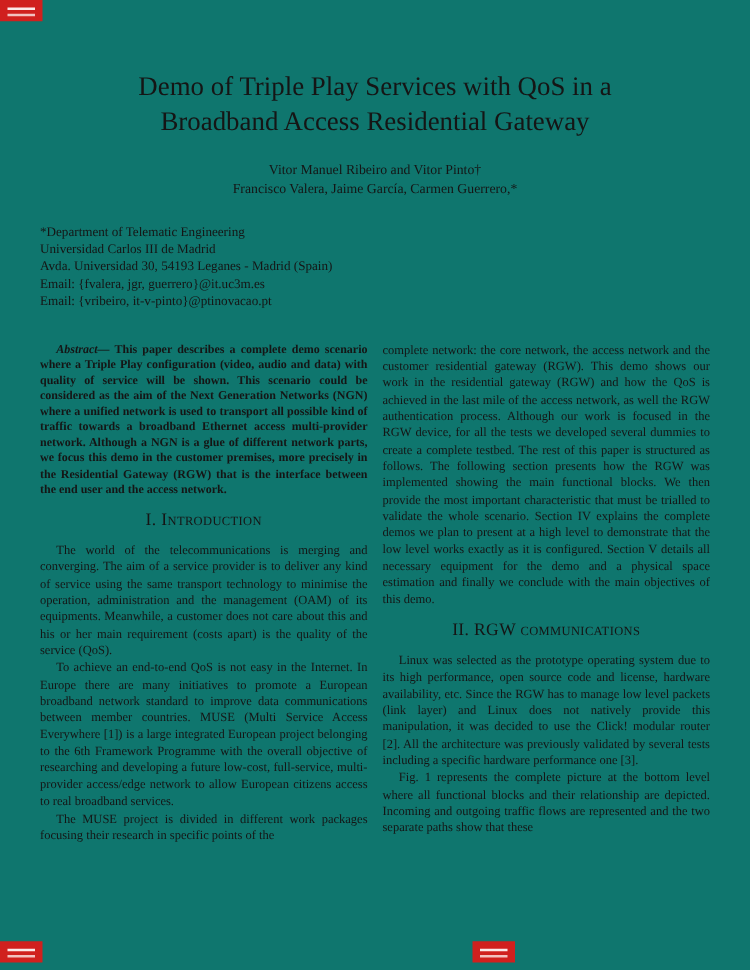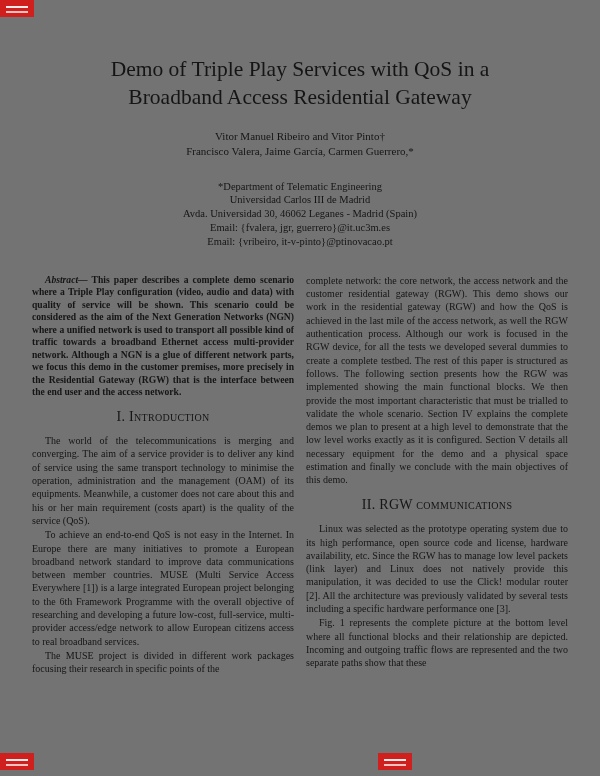--- a/index.html
+++ b/index.html
@@ -1,27 +1,27 @@
 <!DOCTYPE html>
 <html><head>
 <meta charset="utf-8">
 <style>
   html,body{margin:0;padding:0;background:#e9e9e9;}
   .page{
     width:600px;height:776px;position:relative;margin:0 auto;
-    background:#737373;color:#151515;
+    background:#0f766e;color:#151515;
     font-family:"Liberation Serif", serif;
     box-sizing:border-box;padding:46px 32px 0;overflow:hidden;
   }
   .title{
     font-size:21.5px;line-height:1.3;text-align:center;
     font-weight:400;margin:10px 0 0;
   }
   .authors{text-align:center;margin-top:17px;font-size:11px;line-height:1.35;}
-  .affiliation{text-align:center;margin-top:21px;font-size:10.5px;line-height:1.32;}
+  .affiliation{margin-top:21px;font-size:10.5px;line-height:1.32;}
   .columns{
     display:flex;gap:12px;margin-top:25px;
     font-size:10px;line-height:1.33;text-align:justify;
   }
   .col{flex:1;min-width:0;}
   p{margin:0;}
   p.indent{text-indent:13px;}
   p.gap{margin-top:1px;}
   .abstract{font-weight:bold;font-size:9.6px;line-height:1.3;text-indent:13px;}
   .abstract-label{font-style:italic;}
@@ -57,21 +57,21 @@
   </h1>
 
   <div class="authors">
     <div>Vitor Manuel Ribeiro and Vitor Pinto†</div>
     <div>Francisco Valera, Jaime García, Carmen Guerrero,*</div>
   </div>
 
   <div class="affiliation">
     <div>*Department of Telematic Engineering</div>
     <div>Universidad Carlos III de Madrid</div>
-    <div>Avda. Universidad 30, 46062 Leganes - Madrid (Spain)</div>
+    <div>Avda. Universidad 30, 54193 Leganes - Madrid (Spain)</div>
     <div>Email: {fvalera, jgr, guerrero}@it.uc3m.es</div>
     <div>Email: {vribeiro, it-v-pinto}@ptinovacao.pt</div>
   </div>
 
   <div class="columns">
 
     <div class="col">
       <p class="abstract"><span class="abstract-label">Abstract—</span> <span>This paper describes a complete demo scenario where a Triple Play configuration (video, audio and data) with quality of service will be shown. This scenario could be considered as the aim of the Next Generation Networks (NGN) where a unified network is used to transport all possible kind of traffic towards a broadband Ethernet access multi-provider network. Although a NGN is a glue of different network parts, we focus this demo in the customer premises, more precisely in the Residential Gateway (RGW) that is the interface between the end user and the access network.</span></p>
 
       <h2 class="sec">I. Introduction</h2>

